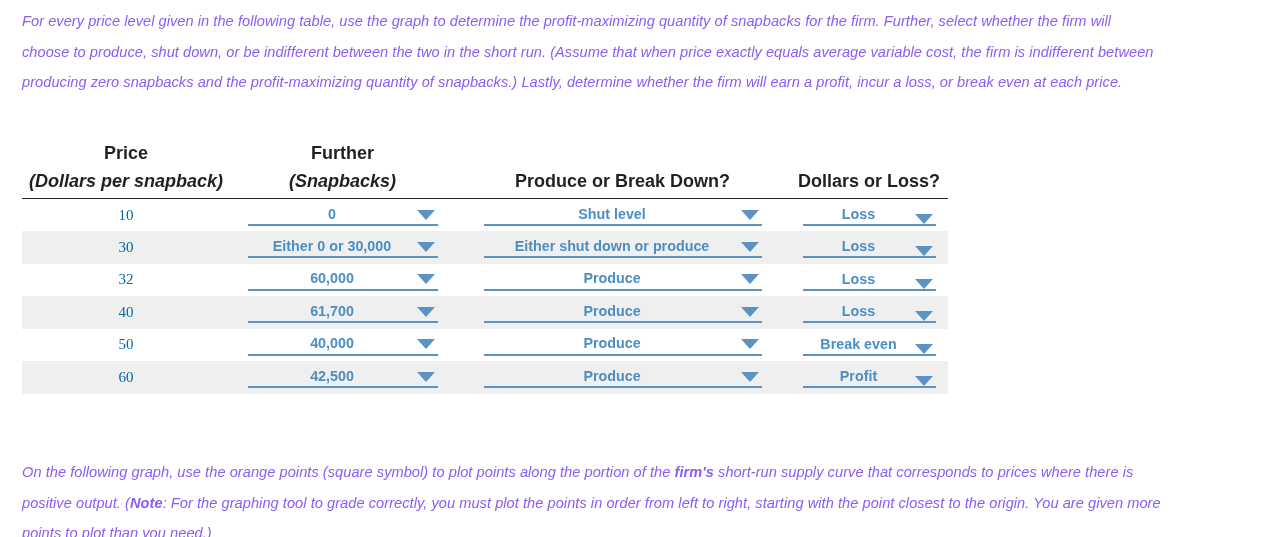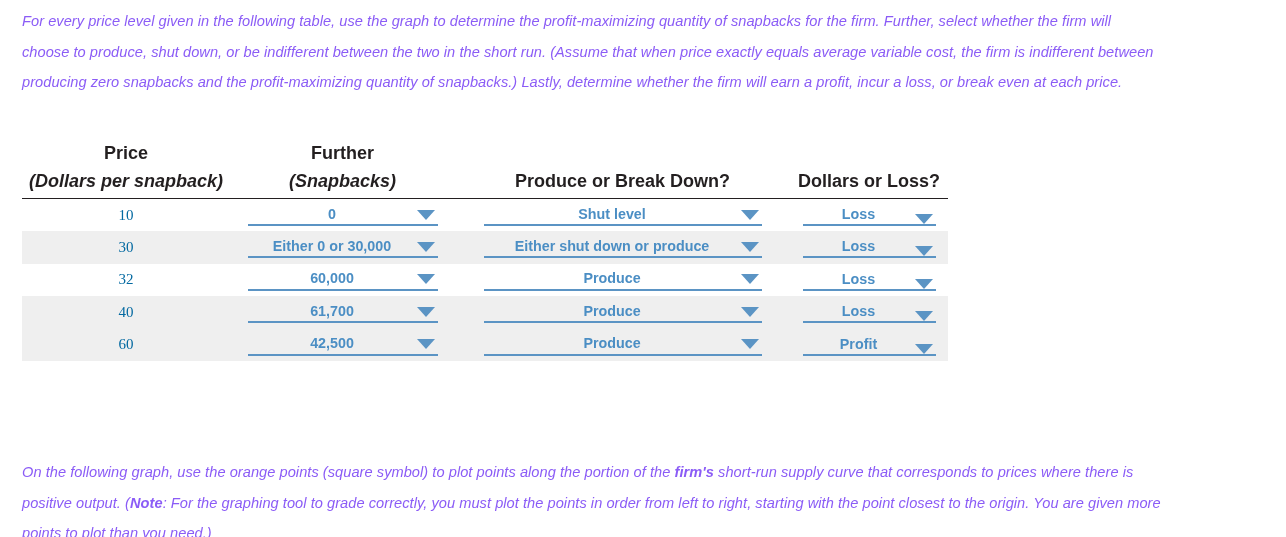--- a/index.html
+++ b/index.html
@@ -260,20 +260,41 @@
           </div>
         </td>
         <td class="dd-cell">
           <div class="dropdown dd-profit">
             <span class="dd-label">Loss</span>
             <span class="dd-arrow"></span>
           </div>
         </td>
       </tr>
 
+      <tr>
+        <td class="price-cell">50</td>
+        <td class="dd-cell">
+          <div class="dropdown dd-qty">
+            <span class="dd-label">40,000</span>
+            <span class="dd-arrow"></span>
+          </div>
+        </td>
+        <td class="dd-cell">
+          <div class="dropdown dd-produce">
+            <span class="dd-label">Produce</span>
+            <span class="dd-arrow"></span>
+          </div>
+        </td>
+        <td class="dd-cell">
+          <div class="dropdown dd-profit">
+            <span class="dd-label">Break even</span>
+            <span class="dd-arrow"></span>
+          </div>
+        </td>
+      </tr>
 
       <tr class="stripe">
         <td class="price-cell">60</td>
         <td class="dd-cell">
           <div class="dropdown dd-qty">
             <span class="dd-label">42,500</span>
             <span class="dd-arrow"></span>
           </div>
         </td>
         <td class="dd-cell">

